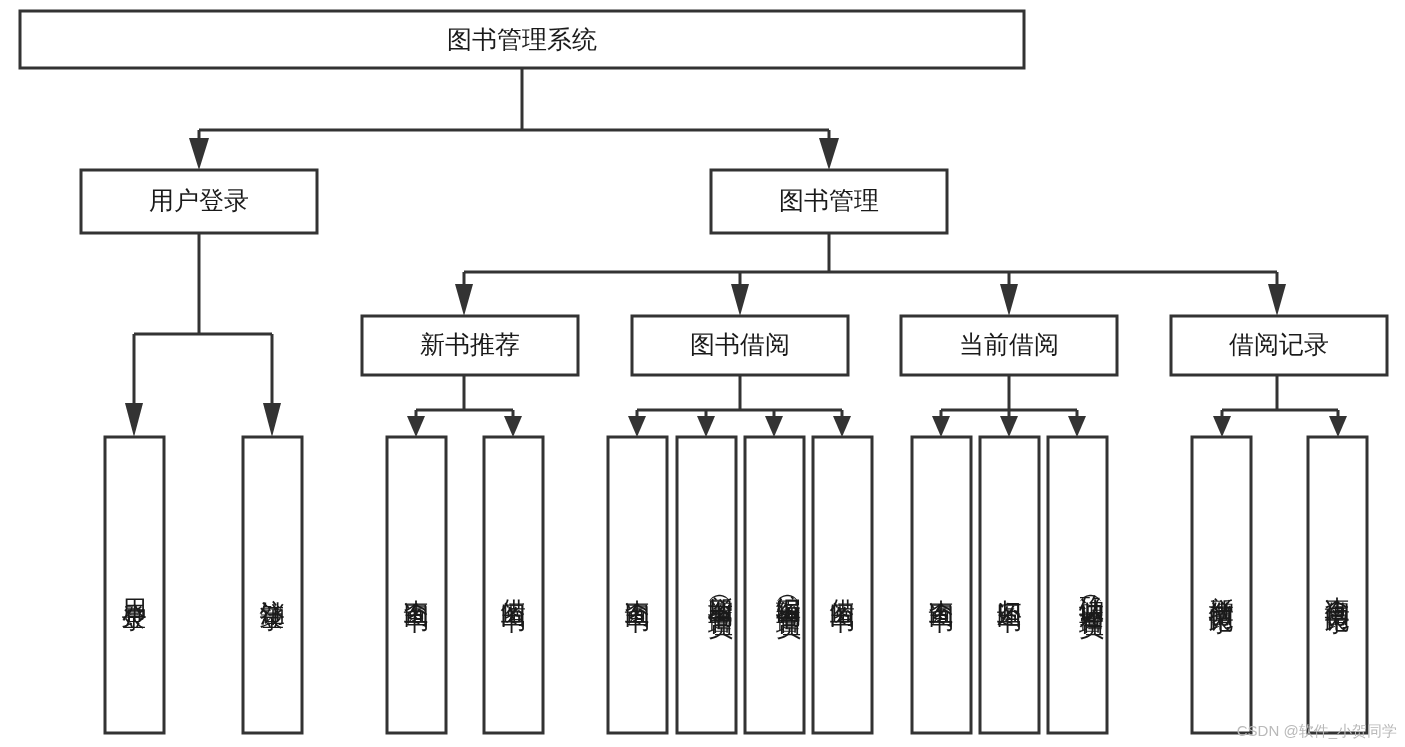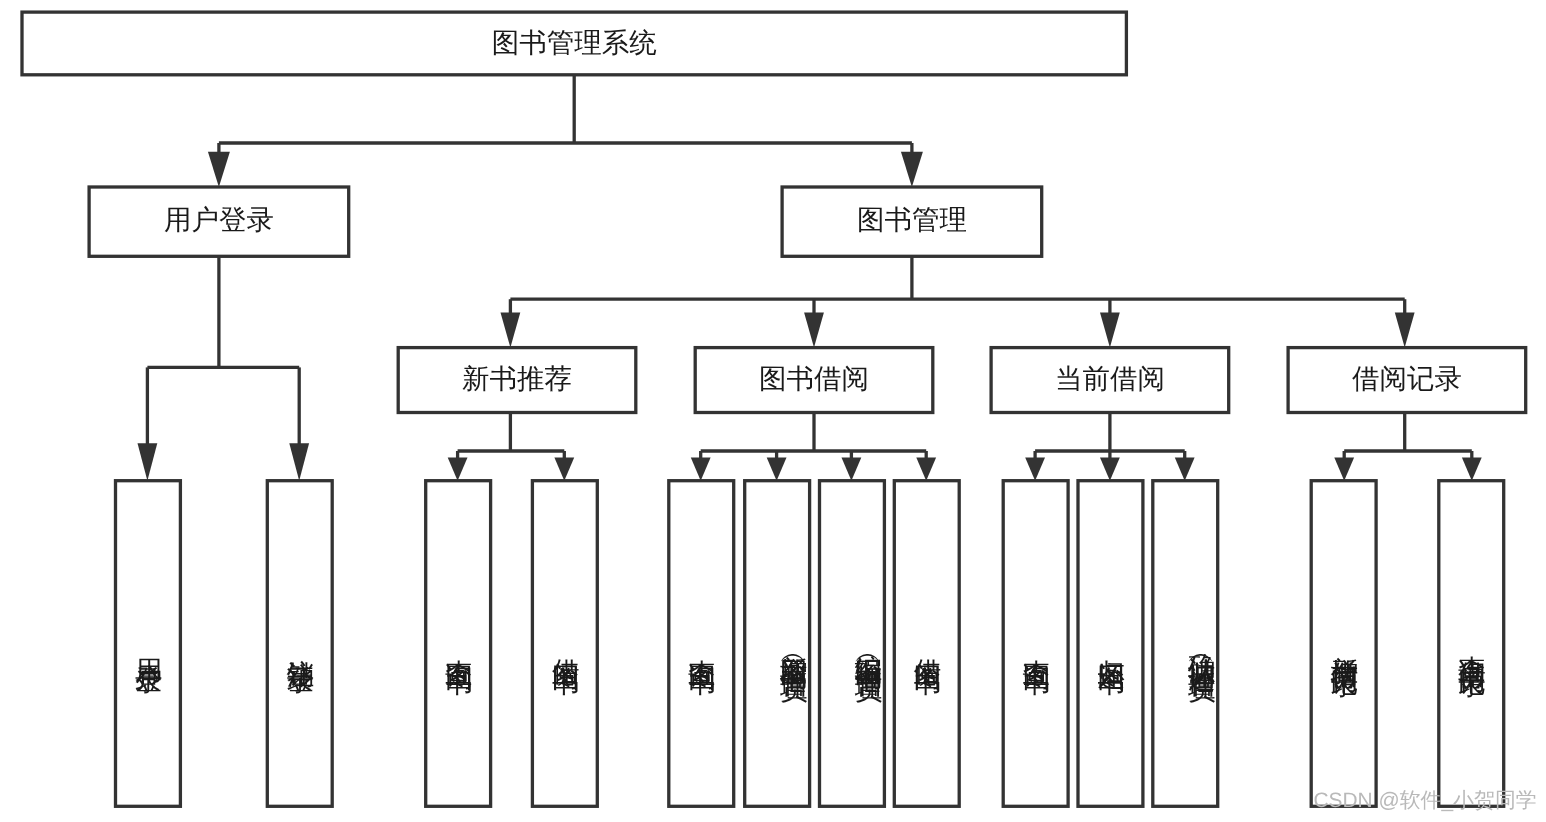--- a/index.html
+++ b/index.html
@@ -62,21 +62,21 @@
     justify-content: center;
     text-align: center;
     white-space: nowrap;
     pointer-events: none;
   }
   .watermark {
     position: absolute;
     right: 8px;
     bottom: 6px;
     font-family: "Liberation Sans", "DejaVu Sans", sans-serif;
-    font-size: 19px;
+    font-size: 15px;
     color: #b9b9b9;
     white-space: nowrap;
     user-select: none;
   }
 </style>
 </head>
 <body>
 
 <div id="diagram-root">
 

